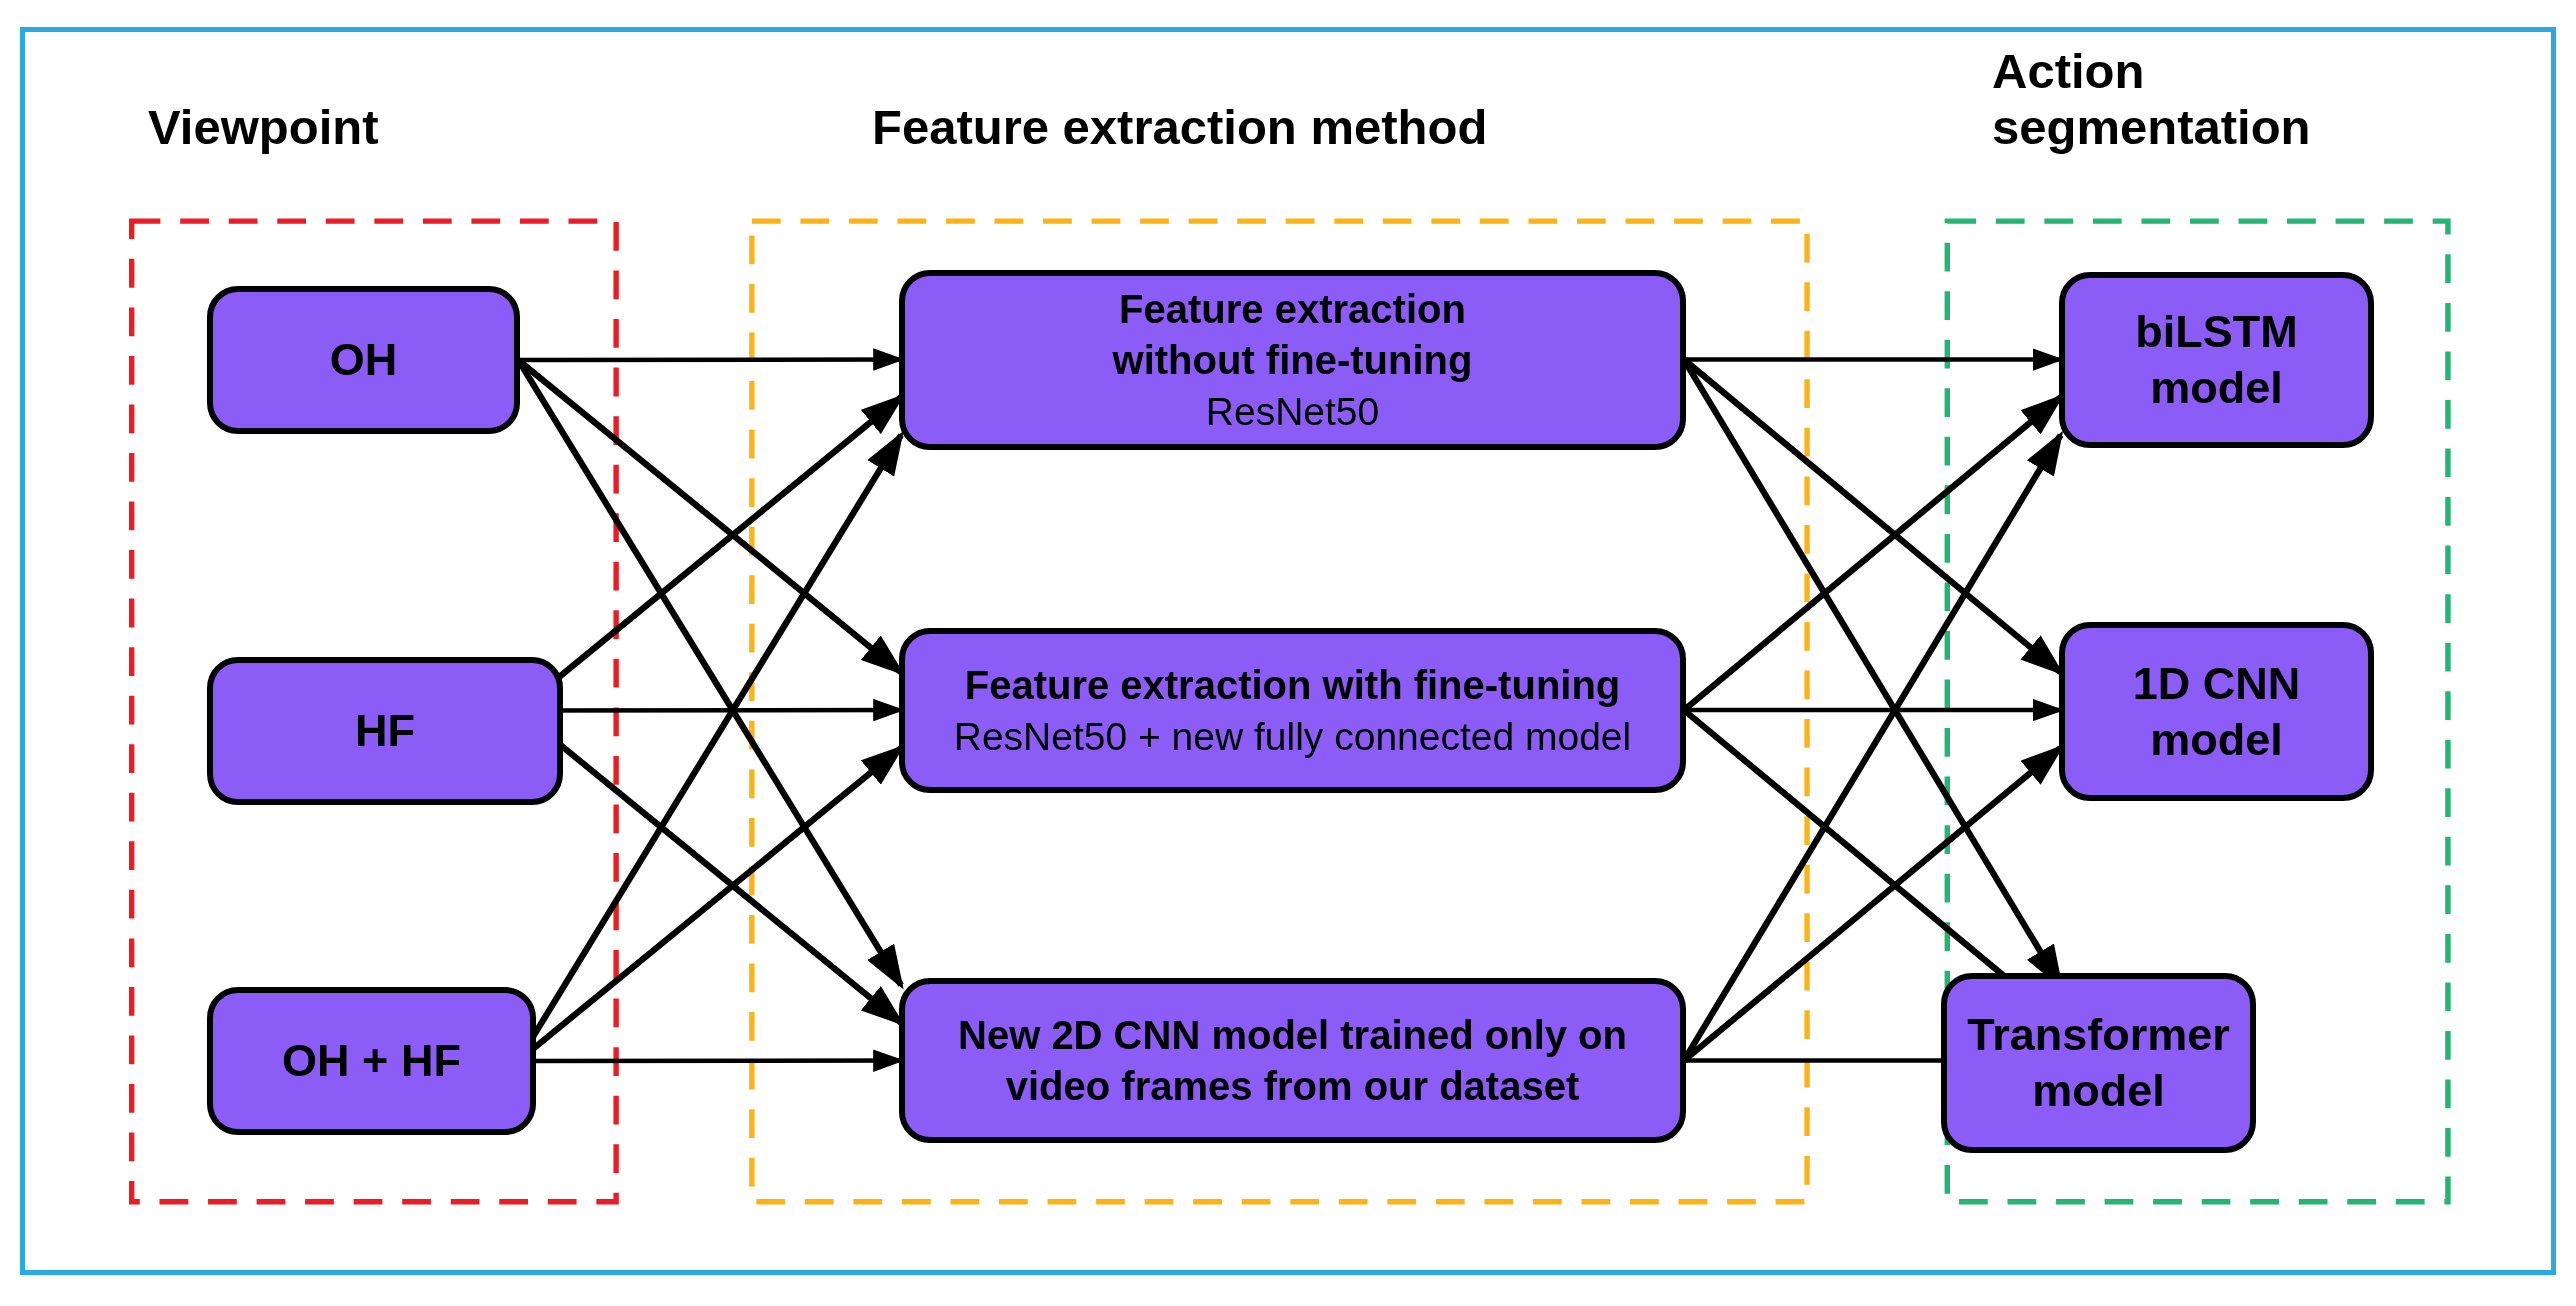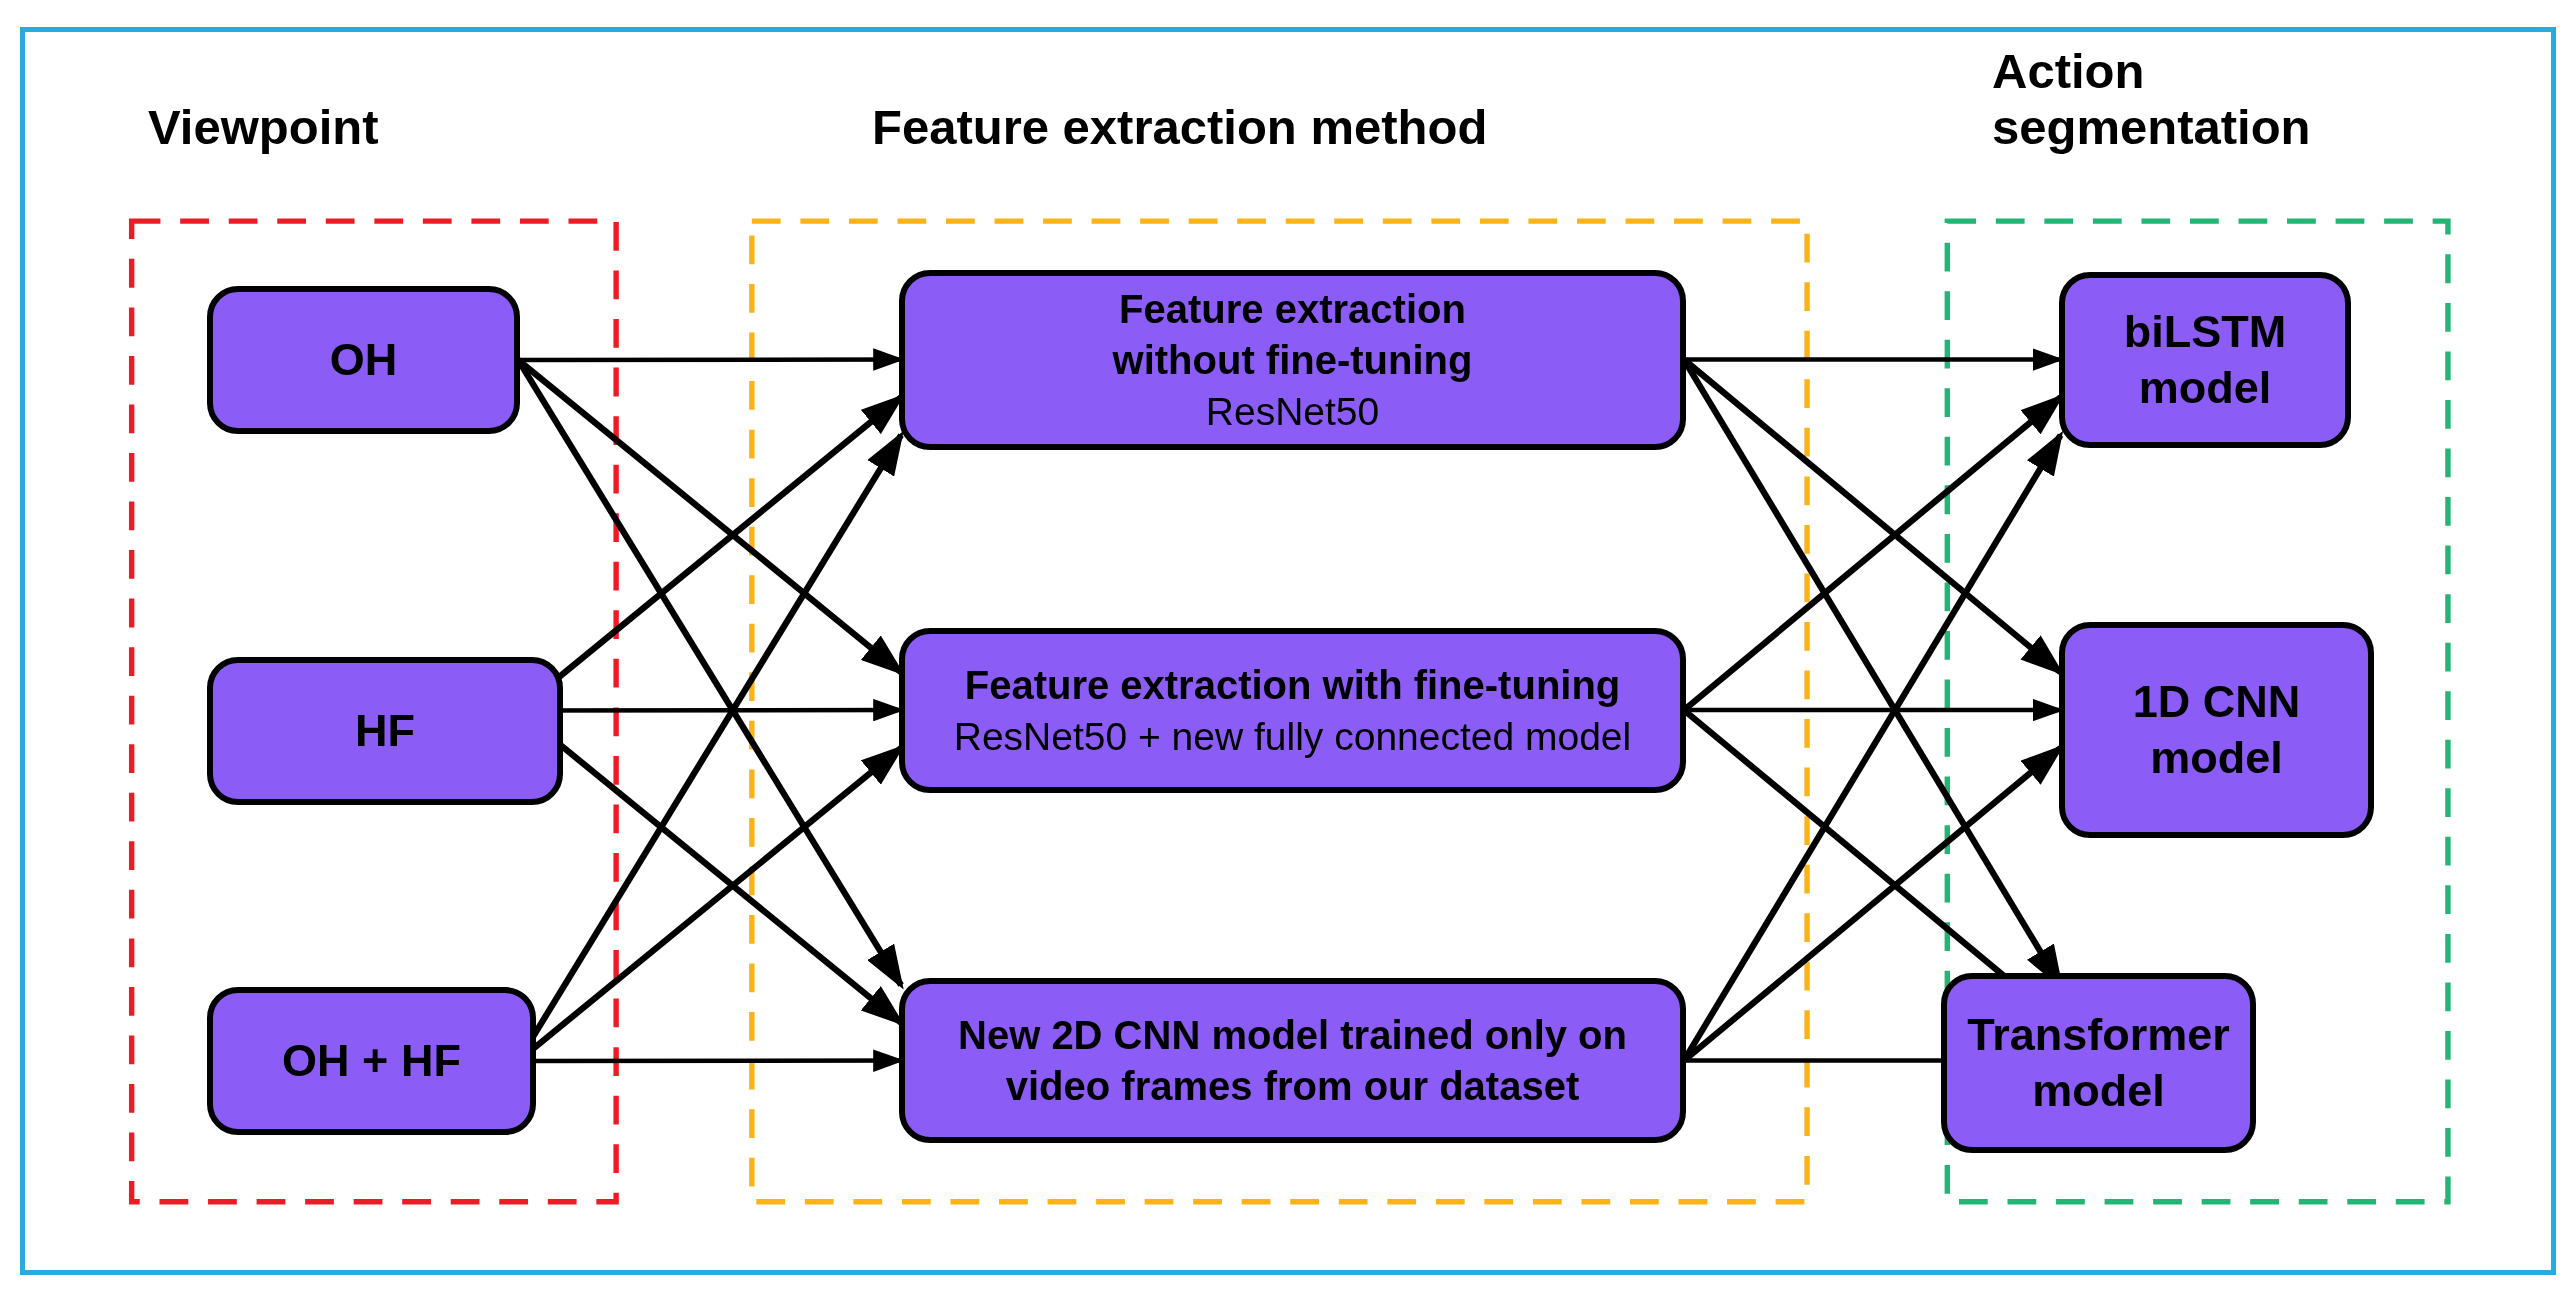--- a/index.html
+++ b/index.html
@@ -62,22 +62,22 @@
   #node-hf   { left: 207px; top: 657px;  width: 356px; height: 148px; }
   #node-ohhf { left: 207px; top: 987px; width: 329px; height: 148px; }
 
   .node-mid .line { font-size: 40px; line-height: 51px; }
   .node-mid .sub  { font-size: 39px; line-height: 51px; }
   #node-fe1 { left: 899px; top: 270px;  width: 787px; height: 180px; }
   #node-fe2 { left: 899px; top: 628px;  width: 787px; height: 165px; }
   #node-fe3 { left: 899px; top: 978px; width: 787px; height: 165px; }
 
   .node-right { font-size: 45px; line-height: 56px; }
-  #node-bilstm      { left: 2059px; top: 272px;  width: 292px; height: 176px; }
-  #node-cnn1d       { left: 2059px; top: 622px;  width: 315px; height: 216px; }
+  #node-bilstm      { left: 2059px; top: 272px;  width: 315px; height: 176px; }
+  #node-cnn1d       { left: 2059px; top: 622px;  width: 315px; height: 179px; }
   #node-transformer { left: 1941px; top: 973px; width: 315px; height: 180px; }
 
   #connectors {
     position: absolute;
     left: 0; top: 0;
     width: 2576px; height: 1306px;
     z-index: 1;
   }
 </style>
 </head>

